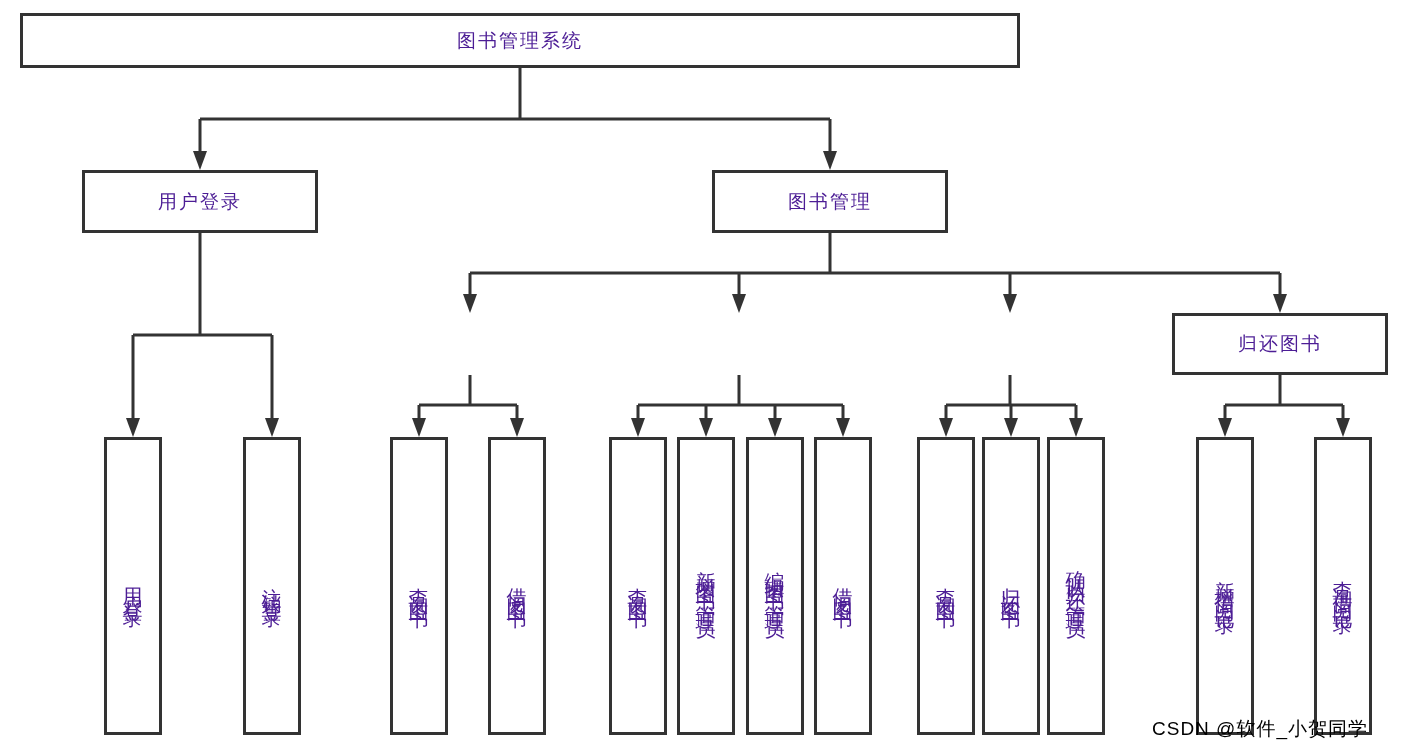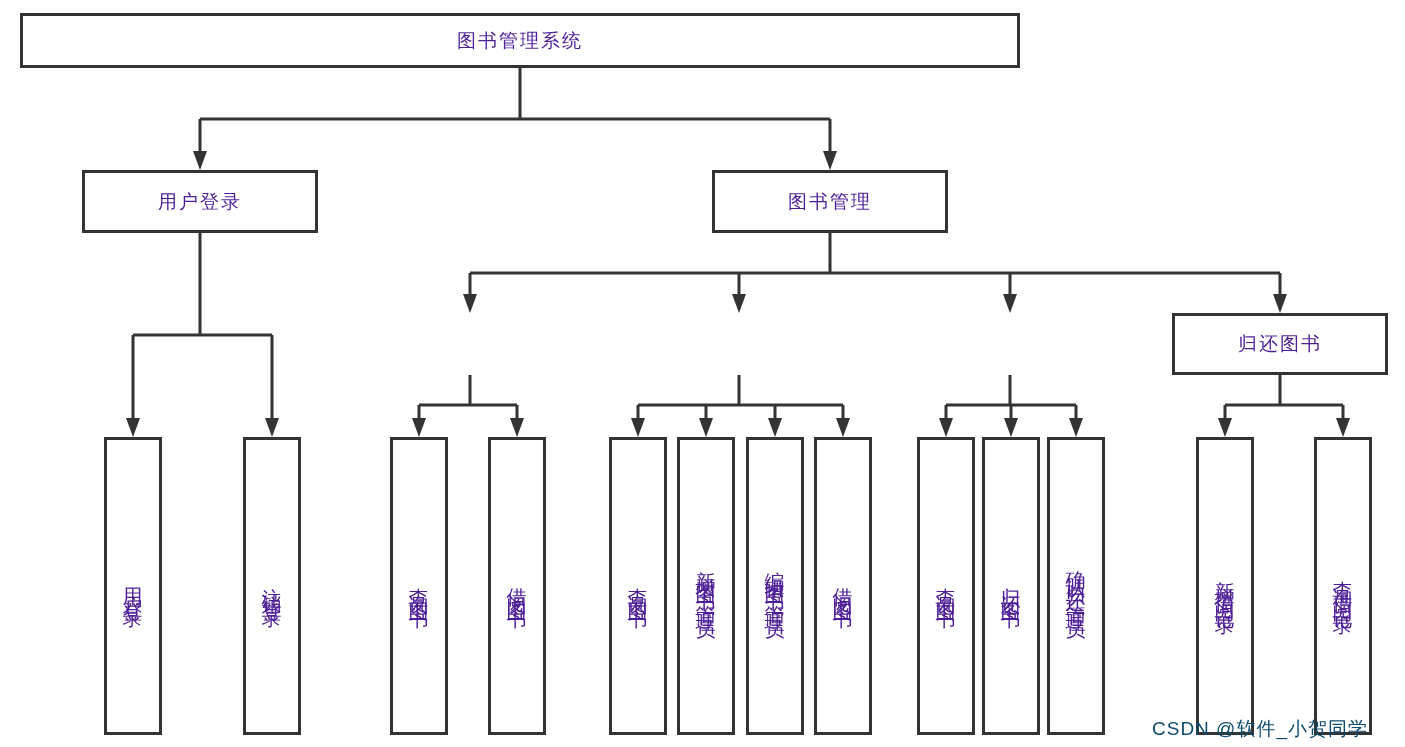--- a/index.html
+++ b/index.html
@@ -26,21 +26,21 @@
     writing-mode:vertical-rl;text-orientation:mixed;display:block;
     font-size:20px;letter-spacing:7px;line-height:1;white-space:nowrap;
   }
   .lf-a1{left:104px}.lf-a2{left:243px}
   .lf-b1{left:390px}.lf-b2{left:488px}
   .lf-c1{left:609px}.lf-c2{left:677px}.lf-c3{left:746px}.lf-c4{left:814px}
   .lf-d1{left:917px}.lf-d2{left:982px}.lf-d3{left:1047px}
   .lf-e1{left:1196px}.lf-e2{left:1314px}
   .watermark{
     position:absolute;left:1152px;top:716px;z-index:5;
-    font-size:19px;color:#0c4a6e;letter-spacing:1px;white-space:nowrap;
+    font-size:19px;color:#000000;letter-spacing:1px;white-space:nowrap;
   }
 </style>
 </head>
 <body>
 
 <div id="stage">
 
   <svg id="connectors" width="1405" height="747" viewBox="0 0 1405 747">
     <path fill="none" stroke="#333333" stroke-width="3" d="M520 68 V119 M200 119 H830 M200 119 V153 M830 119 V153
              M200 233 V335 M133 335 H272 M133 335 V420 M272 335 V420

